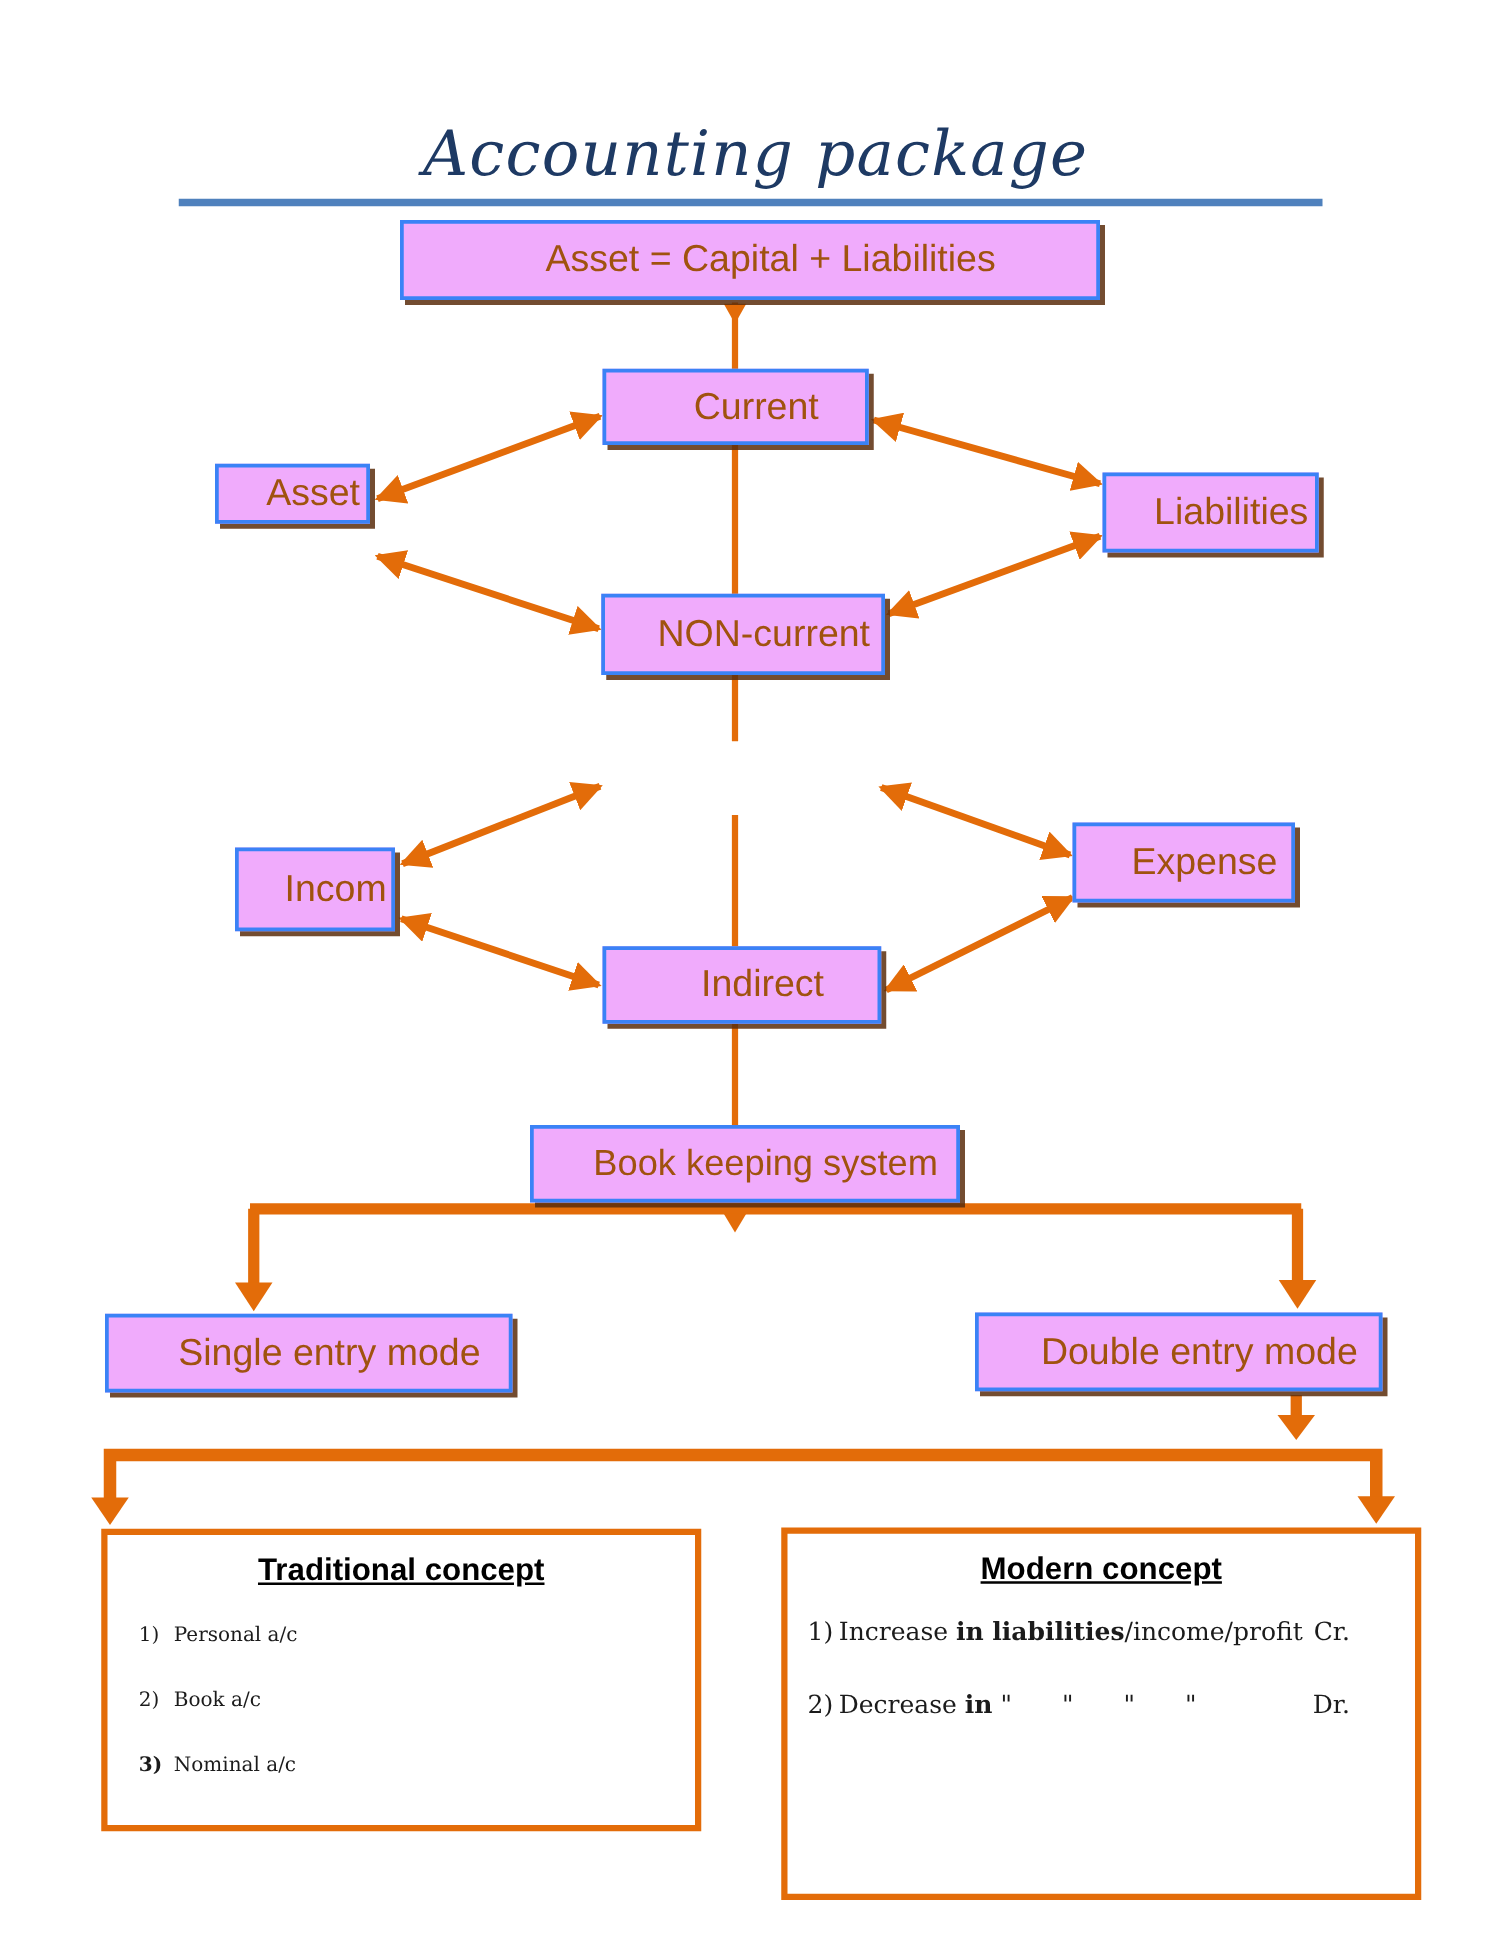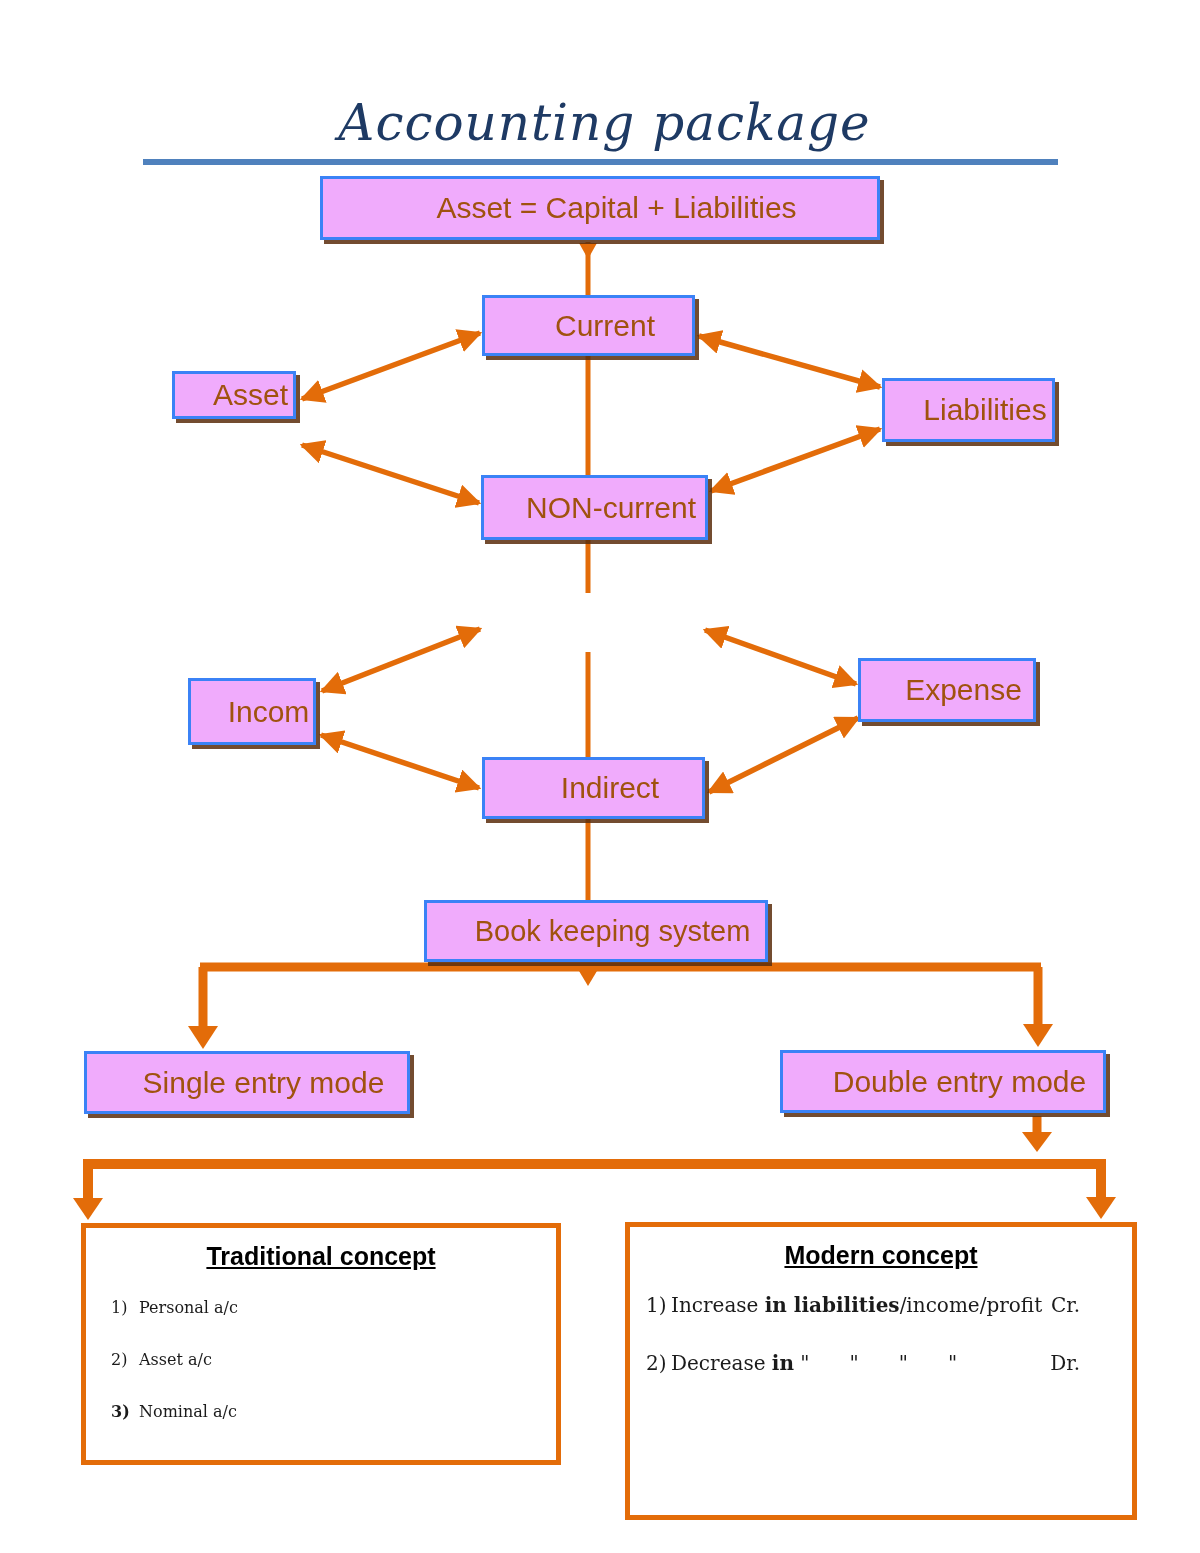--- a/index.html
+++ b/index.html
@@ -96,21 +96,21 @@
   <div class="node" id="n-incom">Incom</div>
   <div class="node" id="n-expense">Expense</div>
   <div class="node" id="n-indirect">Indirect</div>
   <div class="node" id="n-bookkeeping">Book keeping system</div>
   <div class="node" id="n-single">Single entry mode</div>
   <div class="node" id="n-double">Double entry mode</div>
 
   <div class="concept" id="c-trad">
     <h3>Traditional concept</h3>
     <div class="trow" style="top:70px"><span class="tnum">1)</span><span>Personal a/c</span></div>
-    <div class="trow" style="top:122px"><span class="tnum">2)</span><span>Asset a/c</span></div>
+    <div class="trow" style="top:122px"><span class="tnum">2)</span><span>Book a/c</span></div>
     <div class="trow" style="top:174px"><span class="tnum bn">3)</span><span>Nominal a/c</span></div>
   </div>
 
   <div class="concept" id="c-mod">
     <h3>Modern concept</h3>
     <div class="mrow" style="top:66px"><span class="mnum">1)</span><span>Increase </span><b>in liabilities</b><span>/income/profit</span><span class="mright">Cr.</span></div>
     <div class="mrow" style="top:124px"><span class="mnum">2)</span><span>Decrease </span><b>in</b><span> "  "  "  "</span><span class="mright">Dr.</span></div>
   </div>
 
 </div>

